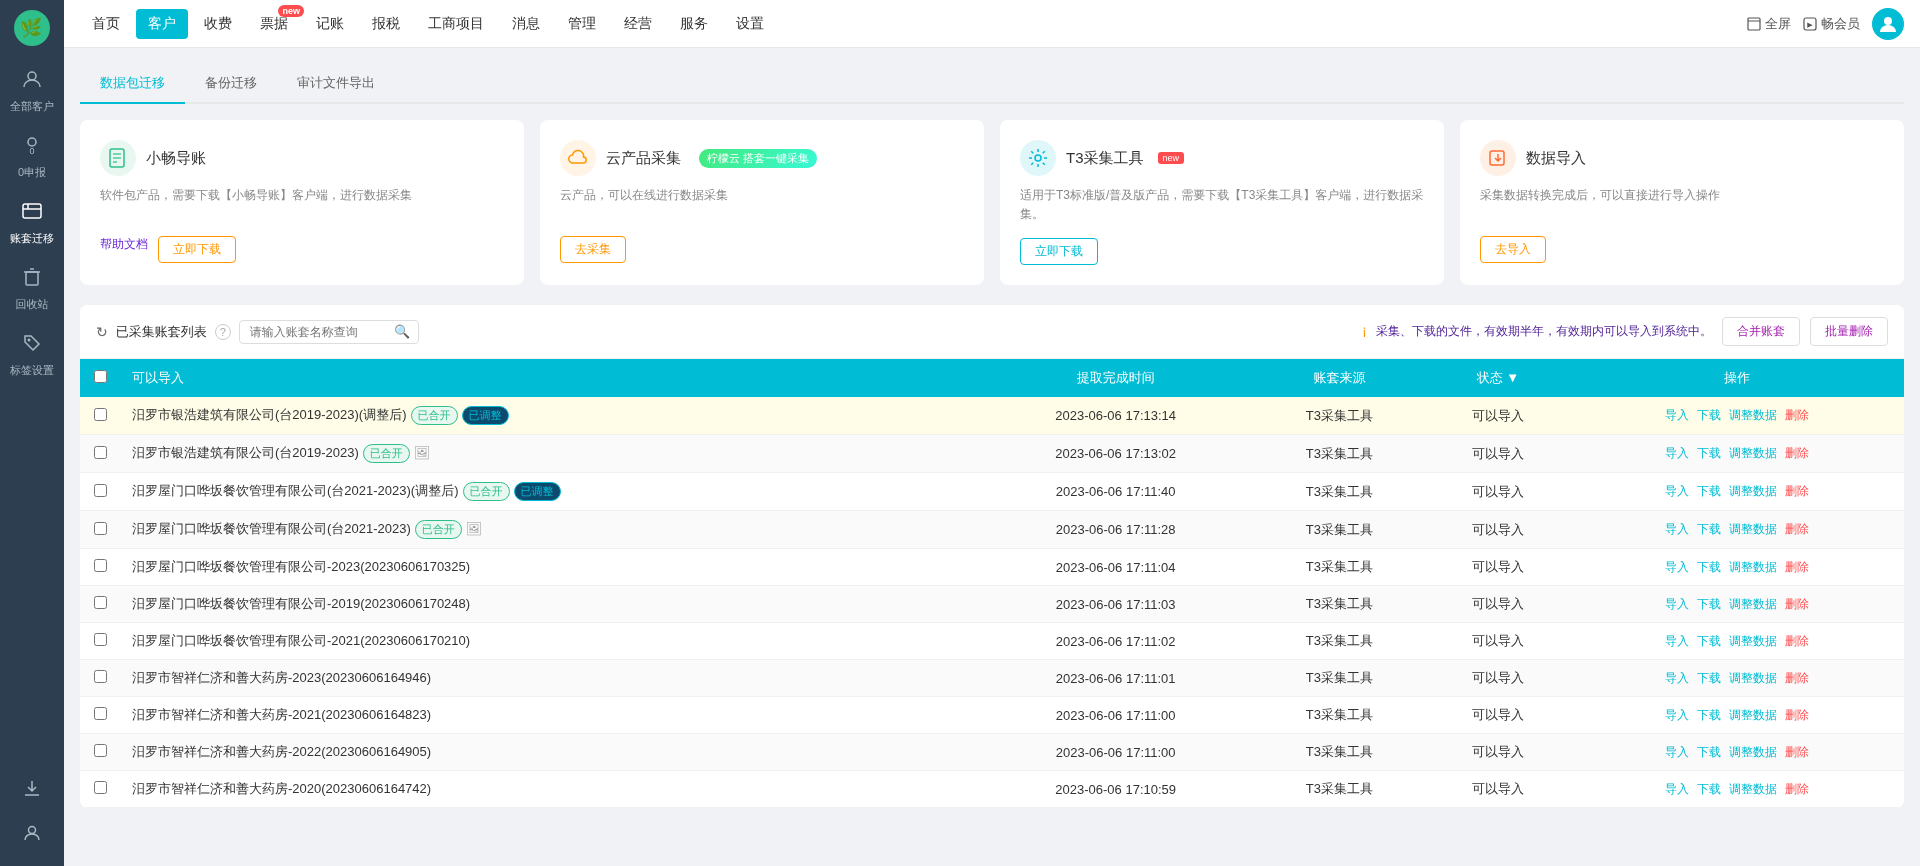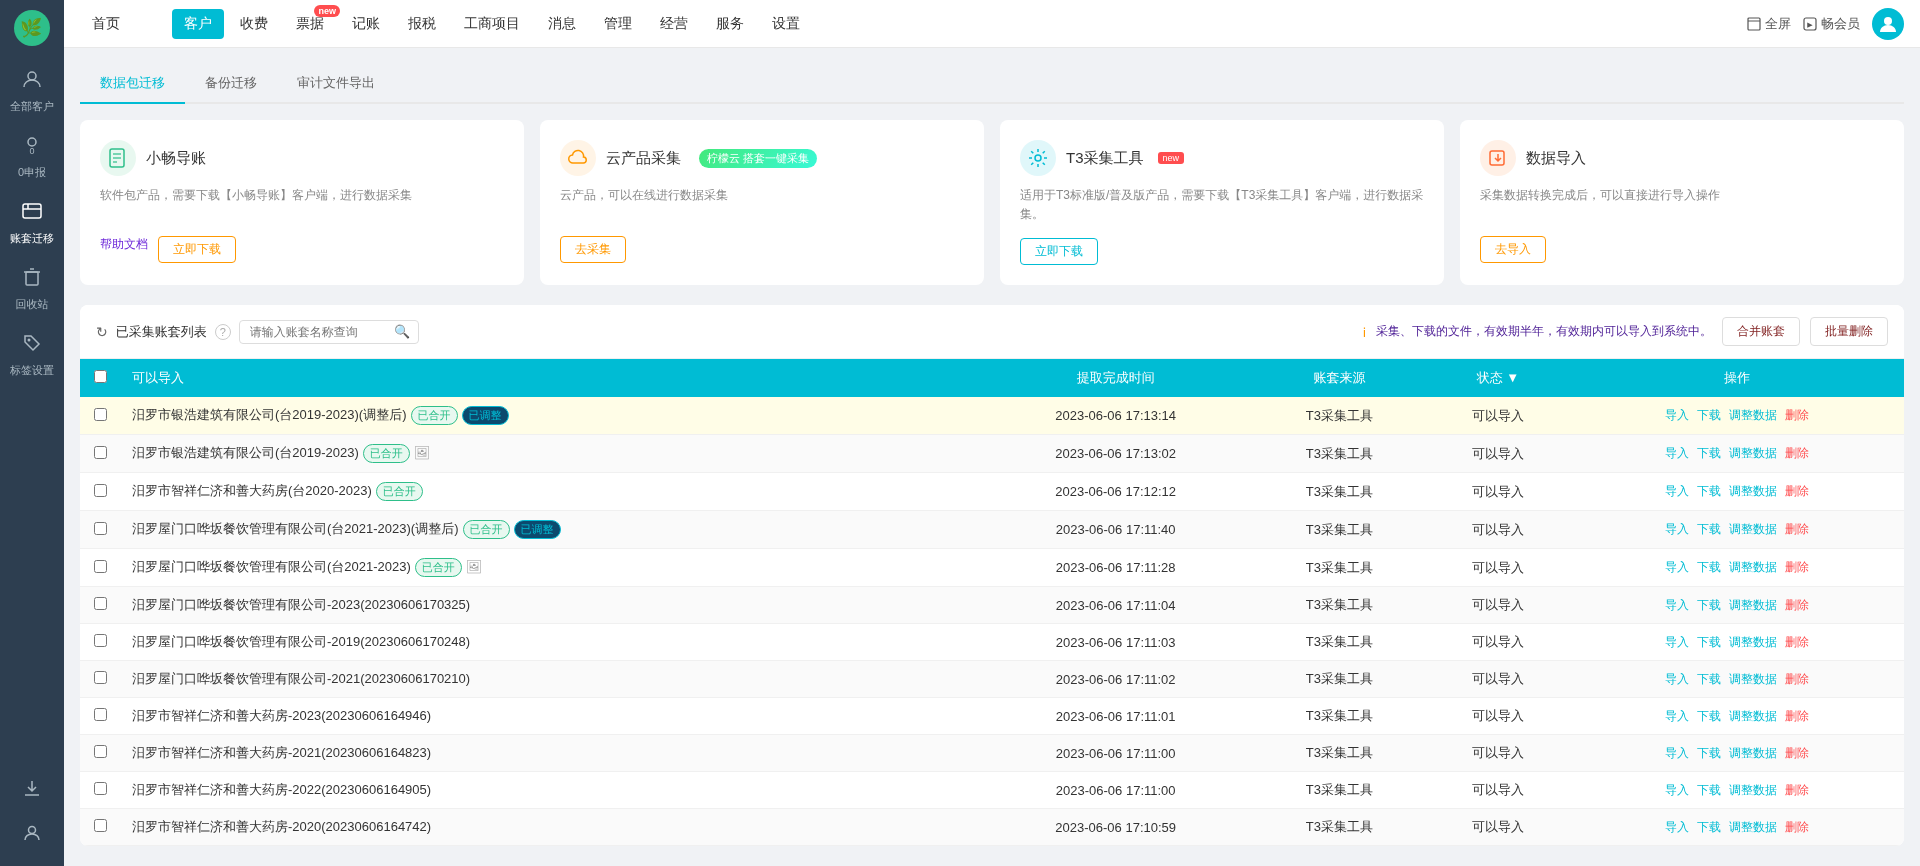--- a/index.html
+++ b/index.html
@@ -80,21 +80,20 @@
       border-radius: 4px;
       cursor: pointer;
       color: #333;
       font-size: 14px;
       white-space: nowrap;
     }
     .nav-item.active {
       background: #00bcd4;
       color: #fff;
       border-radius: 4px;
-      margin-left: 36px;
     }
     .nav-item.has-badge { position: relative; }
     .nav-badge {
       position: absolute;
       top: -4px;
       right: -4px;
       background: #ff4d4f;
       color: #fff;
       font-size: 9px;
       padding: 1px 4px;
@@ -284,21 +283,21 @@
     }
     .tip-text { color: #4c1d95; font-size: 12px; }
     .tip-icon { color: #ff9800; font-size: 13px; }
     .action-btn {
       background: #fff;
       border: 1px solid #ddd;
       border-radius: 4px;
       padding: 5px 14px;
       cursor: pointer;
       font-size: 12px;
-      color: #7f1d1d;
+      color: #a21caf;
     }
 
     
     .data-table {
       width: 100%;
       border-collapse: collapse;
     }
     .data-table thead tr {
       background: #00bcd4;
       color: #fff;
@@ -591,28 +590,20 @@
             <tr>
               <td class="checkbox-cell"><input type="checkbox" style=""></td>
               <td>汨罗市银浩建筑有限公司(台2019-2023)<span class="row-badge badge-open">已合开</span><span class="row-icon">🖼</span></td>
               <td>2023-06-06 17:13:02</td>
               <td>T3采集工具</td>
               <td>可以导入</td>
               <td><span class="op-link">导入</span><span class="op-link">下载</span><span class="op-link">调整数据</span><span class="op-link red">删除</span></td>
             </tr>
             <tr>
               <td class="checkbox-cell"><input type="checkbox" style=""></td>
-              <td>汨罗市智祥仁济和善大药房(台2020-2023)<span class="row-badge badge-open">已合开</span></td>
-              <td>2023-06-06 17:12:12</td>
-              <td>T3采集工具</td>
-              <td>可以导入</td>
-              <td><span class="op-link">导入</span><span class="op-link">下载</span><span class="op-link">调整数据</span><span class="op-link red">删除</span></td>
-            </tr>
-            <tr>
-              <td class="checkbox-cell"><input type="checkbox" style=""></td>
               <td>汨罗屋门口哗坂餐饮管理有限公司(台2021-2023)(调整后)<span class="row-badge badge-open">已合开</span><span class="row-badge badge-done">已调整</span></td>
               <td>2023-06-06 17:11:40</td>
               <td>T3采集工具</td>
               <td>可以导入</td>
               <td><span class="op-link">导入</span><span class="op-link">下载</span><span class="op-link">调整数据</span><span class="op-link red">删除</span></td>
             </tr>
             <tr>
               <td class="checkbox-cell"><input type="checkbox" style=""></td>
               <td>汨罗屋门口哗坂餐饮管理有限公司(台2021-2023)<span class="row-badge badge-open">已合开</span><span class="row-icon">🖼</span></td>
               <td>2023-06-06 17:11:28</td>

